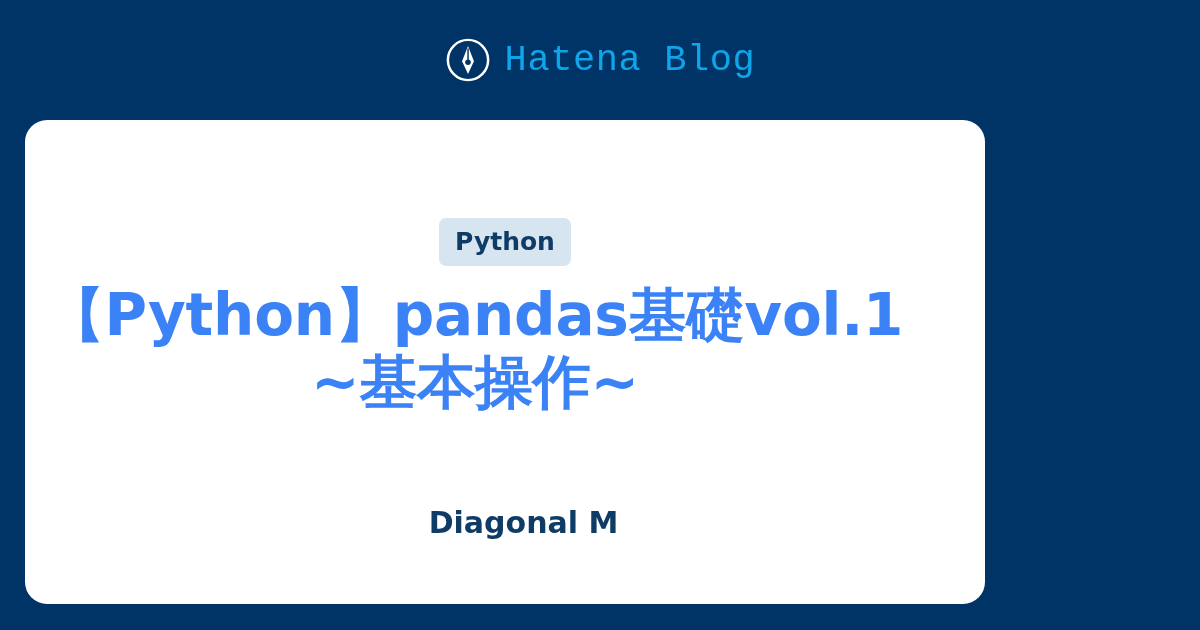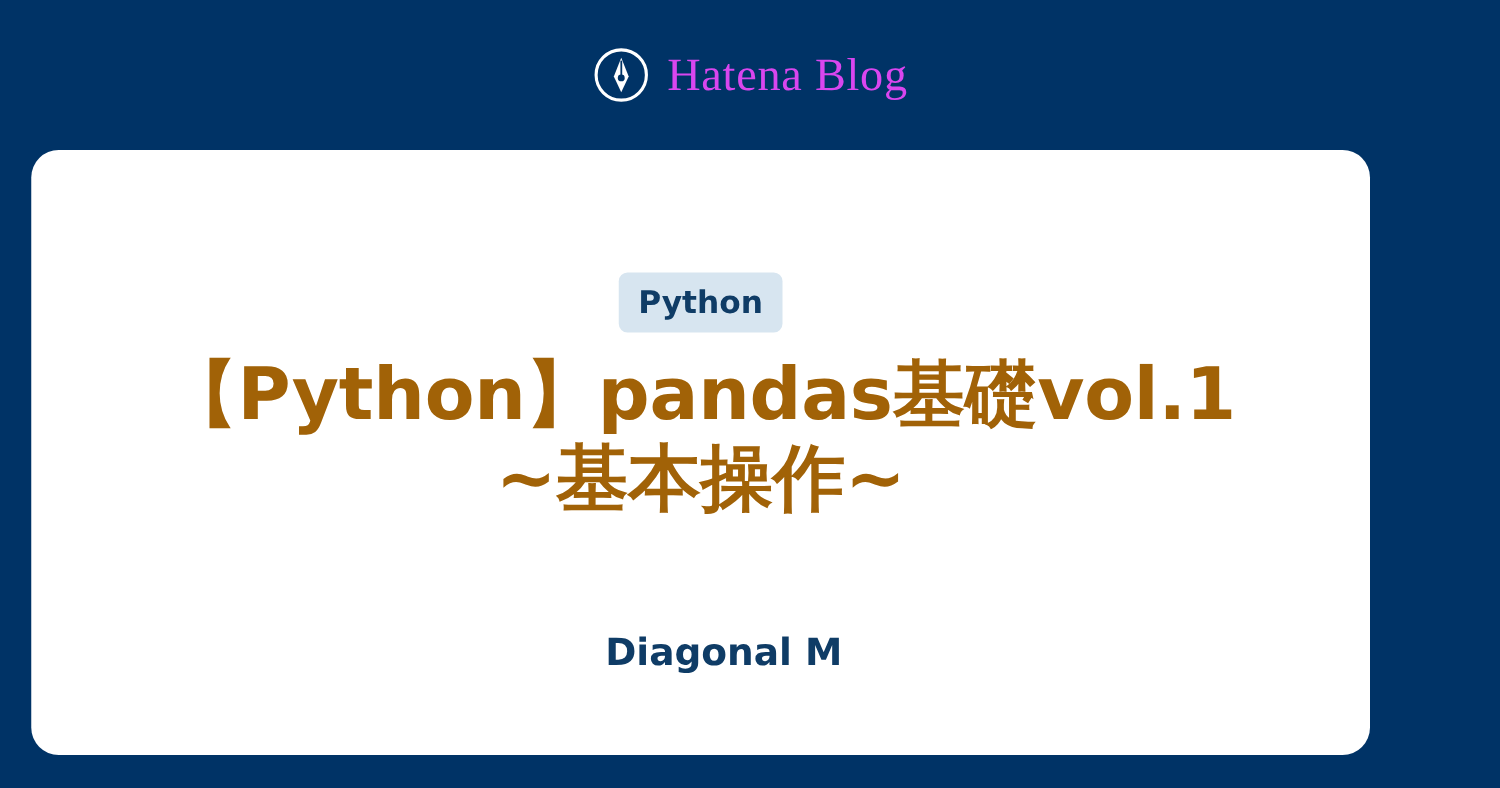--- a/index.html
+++ b/index.html
@@ -37,42 +37,41 @@
   }
 
   .brand-logo-icon {
     width: 46px;
     height: 46px;
     flex: 0 0 auto;
     display: block;
   }
 
   .brand-name {
-    color: #d946ef;
-    font-family: Liberation Serif, serif;
+    color: #0ea5e9;
+    font-family: Liberation Mono, monospace;
     font-size: 37px;
     font-weight: 300;
     letter-spacing: 0.6px;
     line-height: 1;
     white-space: nowrap;
   }
 
   
   .entry-card {
     position: absolute;
     left: 25px;
     top: 120px;
-    width: 1071px;
+    width: 960px;
     height: 484px;
     background: #ffffff;
     border-radius: 22px;
     box-sizing: border-box;
     display: flex;
     flex-direction: column;
-    align-items: center;
   }
 
   
   .tag-list {
     margin-top: 98px;
     display: flex;
     flex-direction: row;
     align-items: center;
     justify-content: center;
     gap: 15px;
@@ -88,21 +87,21 @@
     padding: 11px 16px 12px 16px;
     border-radius: 7px;
     white-space: nowrap;
   }
 
   
   .entry-title {
     margin: 16px 0 0 0;
     width: 900px;
     text-align: center;
-    color: #a16207;
+    color: #3b82f6;
     font-family: "DejaVu Sans", sans-serif;
     font-size: 58px;
     font-weight: bold;
     line-height: 1.16;
     letter-spacing: -0.2px;
     word-break: break-word;
   }
 
   
   .blog-name {

